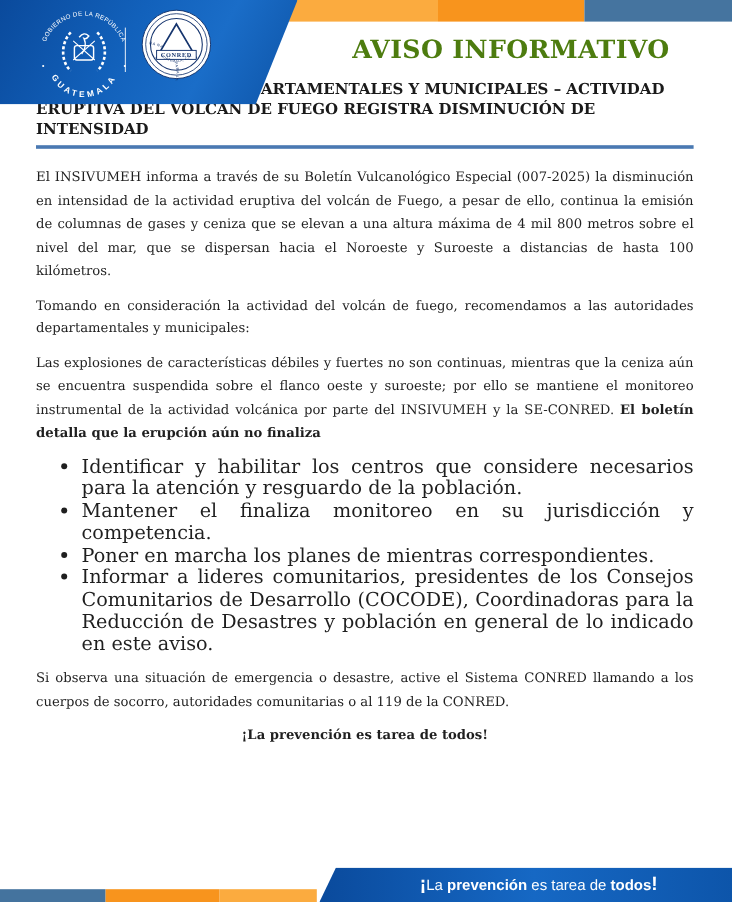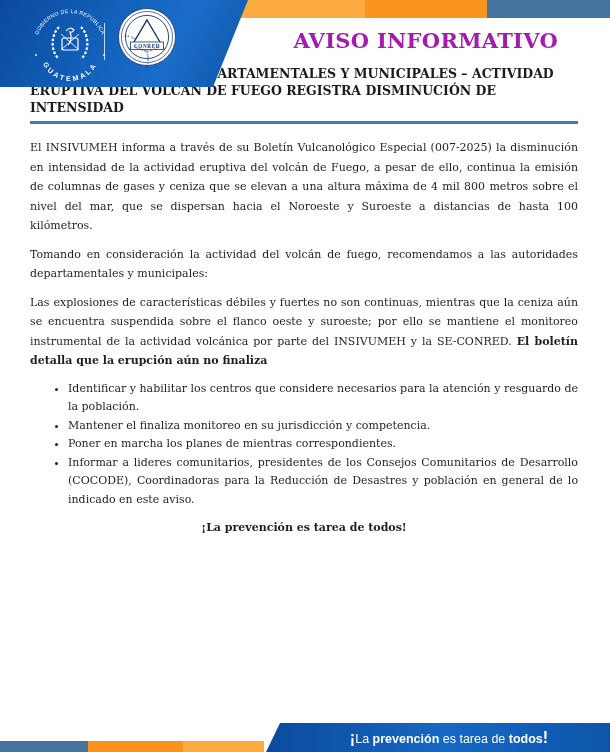--- a/index.html
+++ b/index.html
@@ -19,33 +19,33 @@
   .blue-band {
     position:absolute; top:0; left:0; width:248px; height:87px; z-index:2;
     background:linear-gradient(118deg,#0a4a9c 0%,#1261bb 42%,#1a6dc8 68%,#0d53a6 100%);
     clip-path:polygon(0 0,248px 0,213px 87px,0 87px);
   }
   .seal-svg { position:absolute; left:30px; top:3px; }
   .logo-sep { position:absolute; left:104px; top:23px; width:1px; height:37px; background:rgba(255,255,255,.75); }
   .conred-svg { position:absolute; left:117px; top:7px; }
   .title-block {
     position:absolute; top:27px; right:52px; z-index:3; text-align:right;
-    color:#a21caf; font-weight:bold; font-size:21px; line-height:28px; letter-spacing:.3px;
+    color:#4d7c0f; font-weight:bold; font-size:21px; line-height:28px; letter-spacing:.3px;
   }
   
   .content { padding:0 32px 0 30px; }
   .doc-heading {
     margin:65px 0 0 0; max-width:545px;
     font-size:12.5px; line-height:17px; font-weight:bold; color:#1a1a1a;
   }
   .divider { margin-top:5px; border:none; border-top:3px solid #4a79b2; }
   .content p { font-size:11px; line-height:19.5px; text-align:justify; margin:0 0 9px 0; }
   .p-first { margin-top:14px !important; }
   .content ul { margin:0 0 9px 0; padding-left:38px; }
-  .content li { font-size:11px; line-height:18.5px; text-align:justify; }
+  .content li { font-size:16px; line-height:18.5px; text-align:justify; }
   .bold-inline { font-weight:bold; }
   .slogan-line { text-align:center !important; font-weight:bold; margin:5px 0 0 0 !important; }
   .date-line { text-align:center !important; margin:28px 0 0 0 !important; }
   
   .footer { position:absolute; bottom:0; left:0; right:0; height:30px; }
   .footer-band {
     position:absolute; right:0; bottom:0; left:266px; height:29px;
     background:linear-gradient(90deg,#0a4a9c 0%,#1668c4 52%,#0d55aa 100%);
     clip-path:polygon(14px 0,100% 0,100% 100%,0 100%);
     display:flex; align-items:center; justify-content:center; padding-left:22px;
@@ -131,20 +131,21 @@
 
     <p><span>Las explosiones de características débiles y fuertes no son continuas, mientras que la ceniza aún se encuentra suspendida sobre el flanco oeste y suroeste; por ello se mantiene el monitoreo instrumental de la actividad volcánica por parte del INSIVUMEH y la SE-CONRED. </span><span class="bold-inline">El boletín detalla que la erupción aún no finaliza</span></p>
 
     <ul>
       <li>Identificar y habilitar los centros que considere necesarios para la atención y resguardo de la población.</li>
       <li>Mantener el finaliza monitoreo en su jurisdicción y competencia.</li>
       <li>Poner en marcha los planes de mientras correspondientes.</li>
       <li>Informar a lideres comunitarios, presidentes de los Consejos Comunitarios de Desarrollo (COCODE), Coordinadoras para la Reducción de Desastres y población en general de lo indicado en este aviso.</li>
     </ul>
 
+    <p>Si observa una situación de emergencia o desastre, active el Sistema CONRED llamando a los cuerpos de socorro, autoridades comunitarias o al 119 de la CONRED.</p>
 
     <p class="slogan-line">¡La prevención es tarea de todos!</p>
 
   </div>
 
   <div class="footer">
     <div class="bottom-strips">
       <div class="bstrip-steel"></div>
       <div class="bstrip-orange"></div>
       <div class="bstrip-light"></div>

